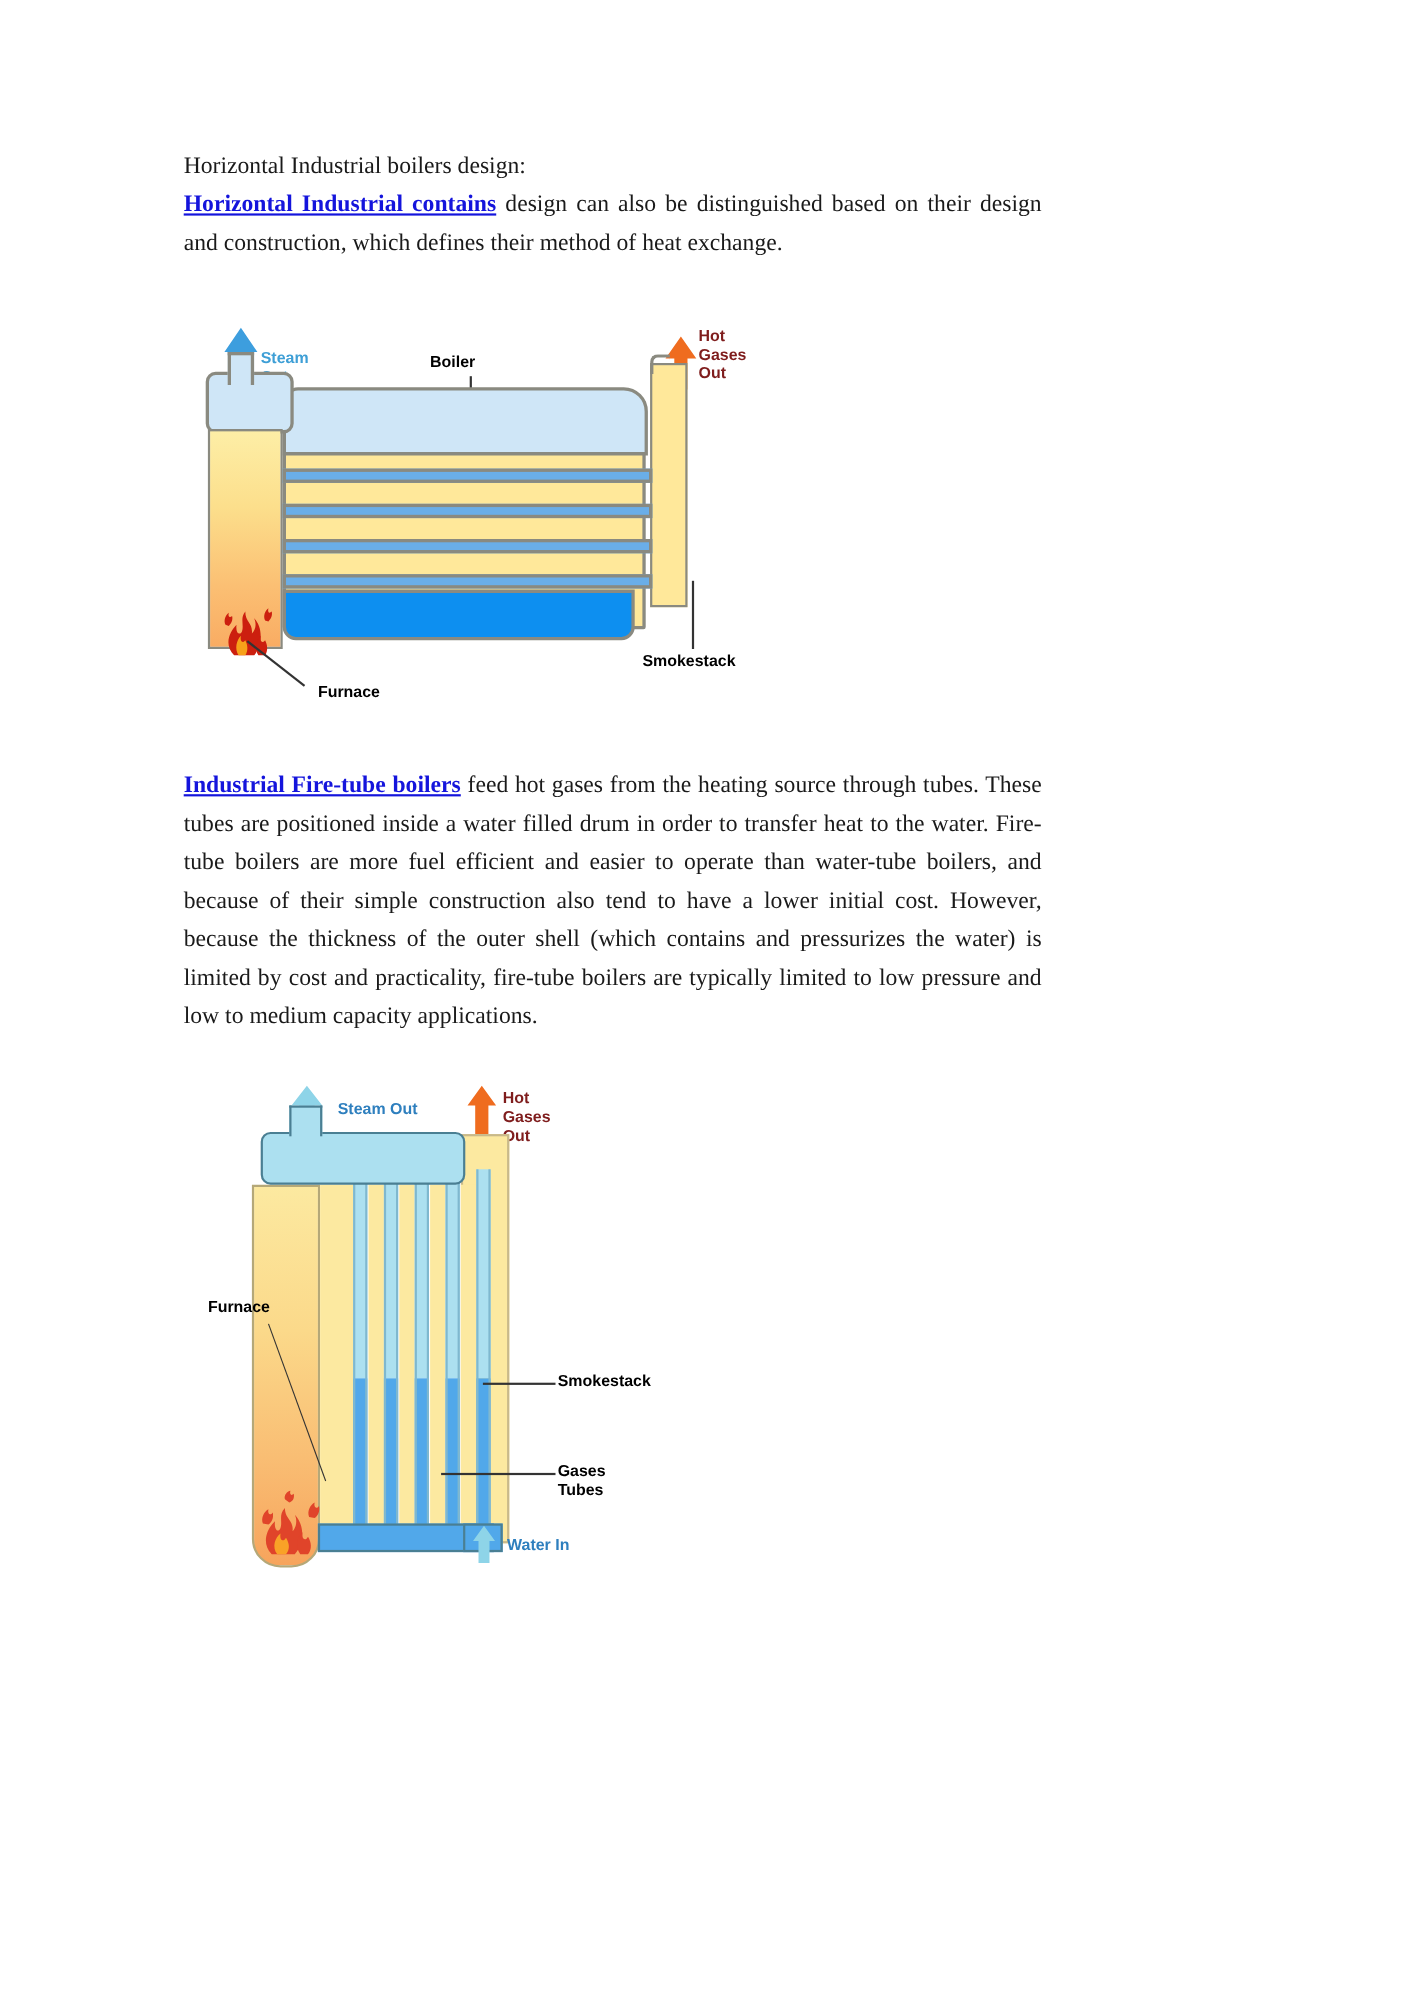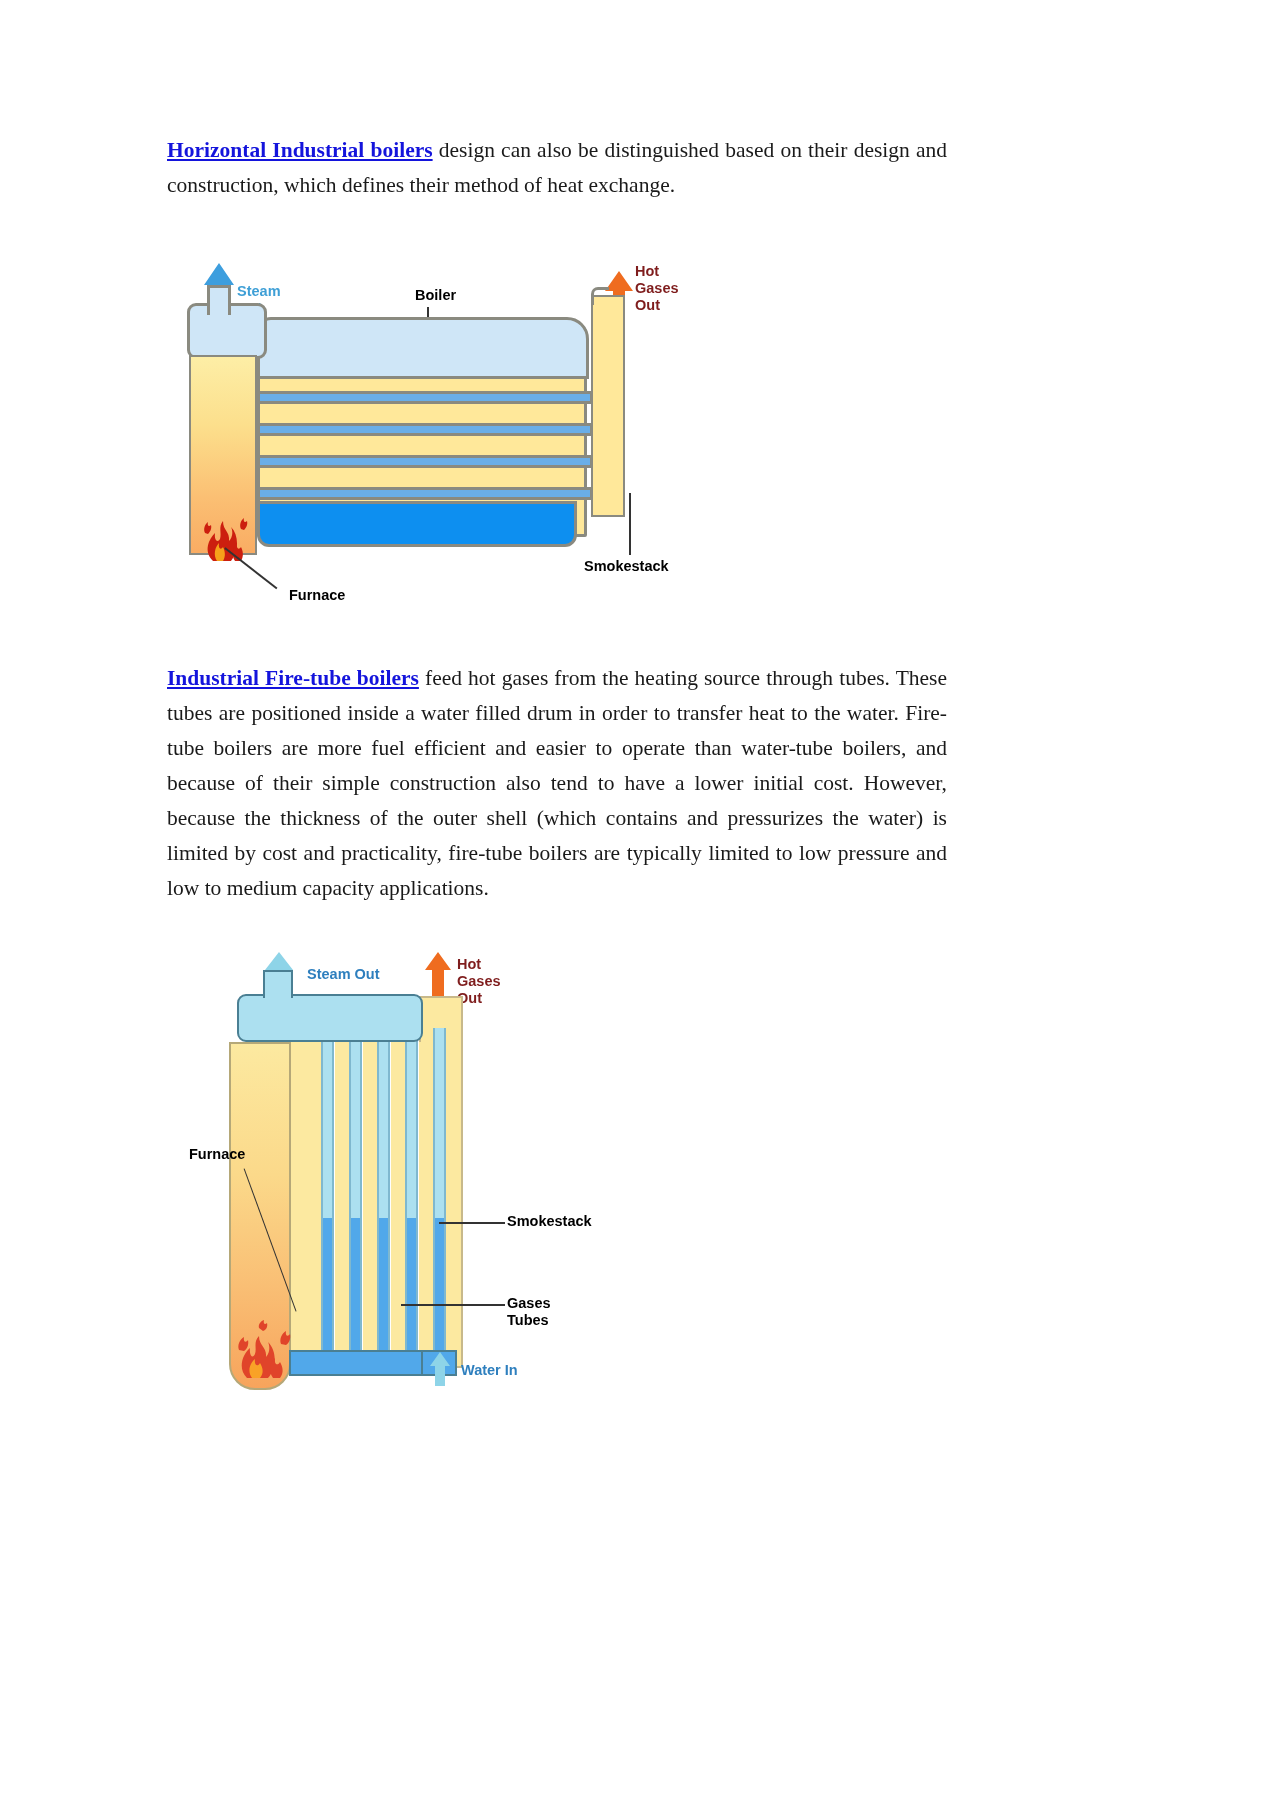--- a/index.html
+++ b/index.html
@@ -154,37 +154,38 @@
     background:#51a8ea;border:2px solid #4a7f93;box-sizing:border-box;
   }
   .flames{position:absolute;}
 </style>
 </head>
 <body>
 
 <div class="page">
   <div class="content">
 
-
-    <p class="para justify"><a class="lnk" href="#">Horizontal Industrial boilers</a><span> design can also be distinguished based on their design and construction, which defines their method of heat exchange.</span></p>
+    <p class="heading">Horizontal Industrial boilers design:</p>
+
+    <p class="para justify"><a class="lnk" href="#">Horizontal Industrial contains</a><span> design can also be distinguished based on their design and construction, which defines their method of heat exchange.</span></p>
 
     <div class="spacer-lg"></div>
 
 
     <div class="spacer-sm"></div>
 
     <div class="figure fig1">
 
       <svg class="arrow-up" style="left:22px;top:6px;" width="36" height="56" viewBox="0 0 36 56">
         <path d="M18 2 L33 24 L25 24 L25 54 L11 54 L11 24 L3 24 Z" fill="#3d9ede"></path>
       </svg>
       <div class="lbl lbl-blue" style="left:58px;top:28px;">Steam
 Out</div>
 
-      <div class="lbl" style="left:236px;top:32px;">Boiler</div>
+      <div class="lbl" style="left:212px;top:32px;">Boiler</div>
       <div class="leader leader-v" style="left:248px;top:52px;height:52px;"></div>
 
       <svg class="arrow-up" style="left:424px;top:14px;" width="32" height="52" viewBox="0 0 32 52">
         <path d="M16 2 L30 22 L22 22 L22 50 L10 50 L10 22 L2 22 Z" fill="#ef6c1f"></path>
       </svg>
       <div class="lbl lbl-orange" style="left:456px;top:8px;">Hot
 Gases
 Out</div>
 
       <div class="f1-stack"></div>

